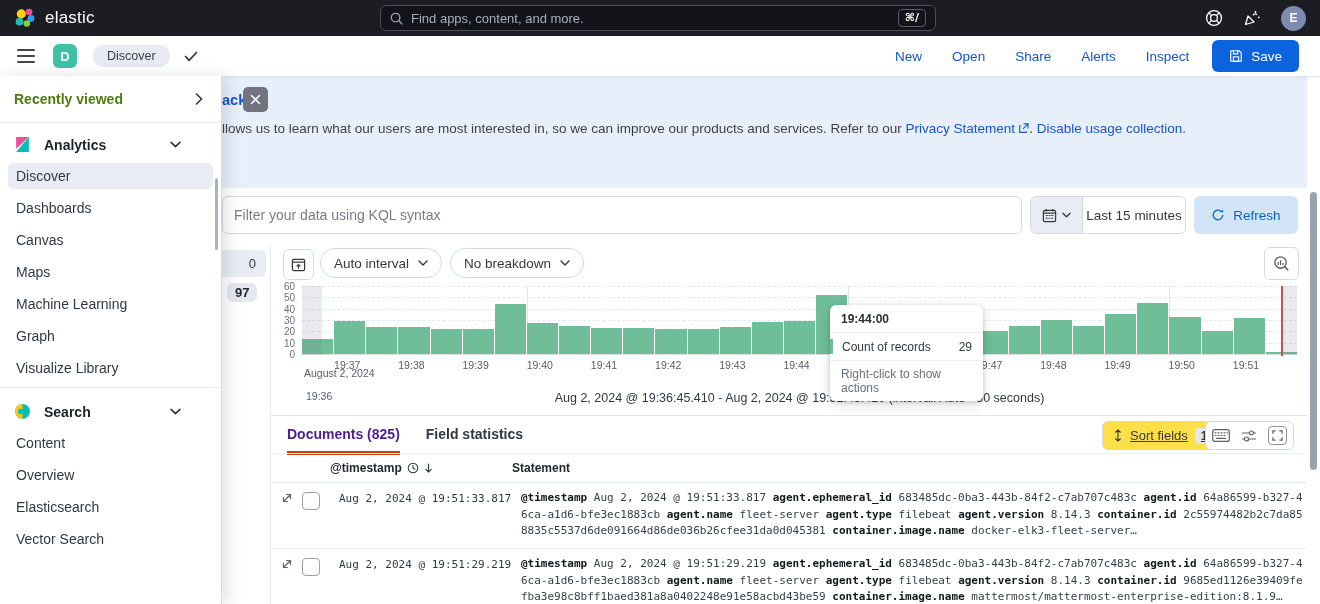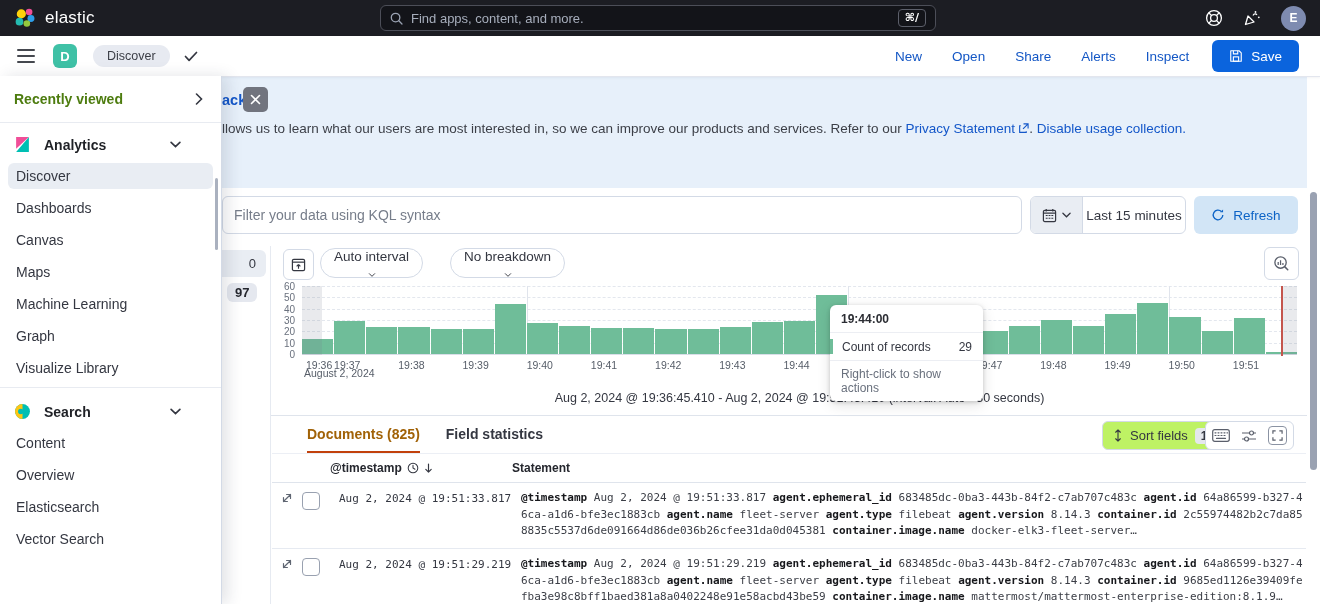--- a/index.html
+++ b/index.html
@@ -45,21 +45,21 @@
   .refresh-btn{position:absolute;left:1194px;top:196px;width:104px;height:38px;background:#d2e5f6;border:none;border-radius:6px;color:#0c63c6;font-size:13.5px;font-weight:500;font-family:inherit;display:flex;align-items:center;justify-content:center;gap:8px;cursor:pointer;}
 
   
   .field-filter-chip{position:absolute;left:214px;top:250px;width:52px;height:27px;background:#e9edf3;border-radius:6px;display:flex;align-items:center;justify-content:flex-end;gap:7px;padding-right:10px;box-sizing:border-box;font-size:13px;color:#343741;cursor:pointer;}
   .available-badge{position:absolute;left:227px;top:283px;background:#e5e8ef;border-radius:6px;padding:2px 8px;font-size:13px;font-weight:700;color:#25272e;}
   .panel-divider{position:absolute;left:270px;top:246px;bottom:0;width:1px;background:#e6eaf1;}
 
   
   .icon-btn{border:1px solid #d3dae6;border-radius:6px;background:#fff;display:flex;align-items:center;justify-content:center;cursor:pointer;}
   .cal-btn{position:absolute;left:283px;top:249px;width:29px;height:29px;}
-  .dd-btn{position:absolute;top:248px;height:30px;border:1px solid #d3dae6;border-radius:15px;background:#fff;display:flex;align-items:center;gap:9px;padding:0 13px;font-size:13.5px;color:#343741;font-family:inherit;cursor:pointer;flex-direction:column;}
+  .dd-btn{position:absolute;top:248px;height:30px;border:1px solid #d3dae6;border-radius:15px;background:#fff;display:flex;align-items:center;gap:9px;padding:0 13px;font-size:13.5px;color:#343741;font-family:inherit;cursor:pointer;}
   .interval-btn{left:320px;}
   .breakdown-btn{left:450px;}
   .lens-btn{position:absolute;left:1264px;top:247px;width:33px;height:31px;}
 
   
   .chart-area{position:absolute;left:302px;top:286px;width:995px;height:69px;}
   .gridline{position:absolute;left:0;right:0;border-top:1px dashed #e3e7ee;}
   .vline{position:absolute;top:0;bottom:0;width:1px;background:#e0e4ec;}
   .bars{position:absolute;left:0;right:0;top:0;bottom:0;display:flex;align-items:flex-end;gap:1px;border-bottom:1px solid #d9dee8;}
   .bar{flex:1;}
@@ -77,22 +77,22 @@
   .tt-header{padding:7px 11px 6px;font-weight:700;color:#2b2d33;}
   .tt-row{display:flex;align-items:center;border-top:1px solid #eceef3;padding:6px 11px 6px 0;}
   .tt-marker{width:3px;height:15px;margin-right:9px;flex:none;}
   .tt-value{margin-left:auto;color:#343741;}
   .tt-footer{border-top:1px solid #eceef3;padding:6px 11px;color:#69707d;}
 
   
   .section-divider{position:absolute;left:271px;top:415px;width:1036px;height:1px;background:#dfe4ec;}
   .tabs{position:absolute;left:287px;top:426px;display:flex;gap:26px;font-size:14px;font-weight:700;}
   .tab{padding-bottom:9px;cursor:pointer;color:#343741;}
-  .tab.active{color:#a16207;border-bottom:2px solid #c2410c;margin-left:20px;}
-  .sort-btn{position:absolute;left:1102px;top:421px;height:29px;border:1px solid #d3dae6;border-radius:6px;background:#bef264;display:flex;align-items:center;gap:7px;padding:12px 10px;font-size:13px;color:#343741;font-family:inherit;cursor:pointer;}
+  .tab.active{color:#4c1d95;border-bottom:4px solid #c2410c;}
+  .sort-btn{position:absolute;left:1102px;top:421px;height:29px;border:1px solid #d3dae6;border-radius:6px;background:#fde047;display:flex;align-items:center;gap:7px;padding:12px 10px;font-size:13px;color:#343741;font-family:inherit;cursor:pointer;text-decoration:underline;}
   .count-badge{background:#e4e7ed;border-radius:4px;padding:1px 6px;font-size:12px;font-weight:600;}
   .icon-group{position:absolute;left:1205px;top:421px;height:29px;border:1px solid #d3dae6;border-radius:6px;background:#fff;display:flex;align-items:center;gap:11px;padding:0 6px;box-sizing:border-box;}
   .fullscreen-box{border:1px solid #8b93a3;border-radius:4px;width:17px;height:17px;display:flex;align-items:center;justify-content:center;}
 
   .grid{position:absolute;left:272px;top:453px;width:1034px;}
   .grid-header{display:flex;align-items:center;height:28px;border-top:1px solid #eceff5;border-bottom:1px solid #dfe4ec;font-size:12px;font-weight:700;color:#25272e;}
   .gh-controls{width:58px;flex:none;}
   .gh-time{width:182px;flex:none;display:flex;align-items:center;gap:5px;}
   .gh-doc{flex:1;}
   .doc-row{display:flex;border-bottom:1px solid #e6eaf1;padding:7px 0 12px;height:46px;overflow:hidden;}
@@ -249,21 +249,21 @@
         <div class="bar" title="19:50:30: 20" style="height: 33.3333%; background: rgb(111, 189, 153);"></div>
         <div class="bar" title="19:51:00: 32" style="height: 53.3333%; background: rgb(111, 189, 153);"></div>
         <div class="bar" title="19:51:30: 2" style="height: 3.33333%; background: rgb(111, 189, 153);"></div>
       </div>
     <div class="band" id="band-left" style="left:0;width:20px;"></div>
     <div class="band" id="band-right" style="left:98.4%;right:0;"></div>
     <div class="now-line" id="now-line" style="left: 98.4%; background: rgb(196, 85, 77);"></div>
   </div>
   <div class="x-axis" id="x-axis">
     <span class="x-secondary">August 2, 2024</span>
-  <span class="xl" style="left: 0.4%;">19:36</span>
+  <span class="xl" style="left: 0.4%; margin-top: 31px;">19:36</span>
       <span class="xl" style="left: 3.22581%;">19:37</span>
       <span class="xl" style="left: 9.67742%;">19:38</span>
       <span class="xl" style="left: 16.129%;">19:39</span>
       <span class="xl" style="left: 22.5806%;">19:40</span>
       <span class="xl" style="left: 29.0323%;">19:41</span>
       <span class="xl" style="left: 35.4839%;">19:42</span>
       <span class="xl" style="left: 41.9355%;">19:43</span>
       <span class="xl" style="left: 48.3871%;">19:44</span>
       <span class="xl" style="left: 54.8387%;">19:45</span>
       <span class="xl" style="left: 61.2903%;">19:46</span>

